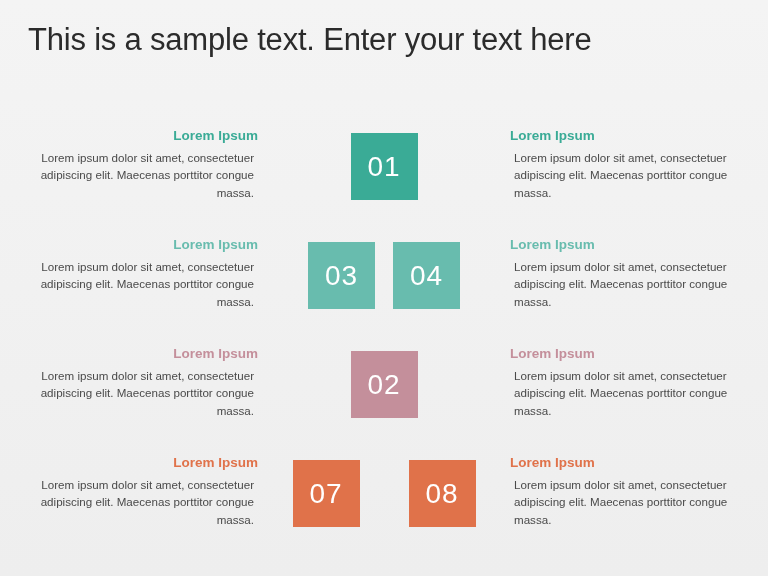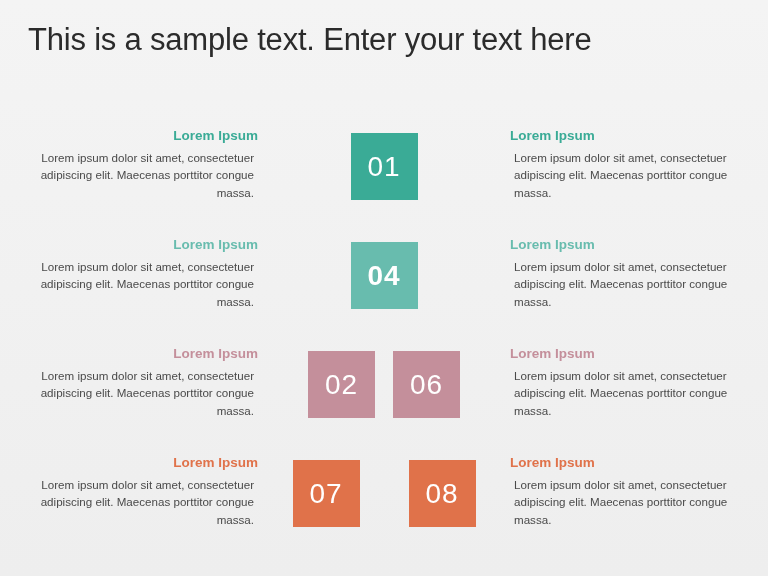--- a/index.html
+++ b/index.html
@@ -105,36 +105,36 @@
         <p class="side-body">Lorem ipsum dolor sit amet, consectetuer adipiscing elit. Maecenas porttitor congue massa.</p>
       </div>
     </div>
 
     <div class="row">
       <div class="side left">
         <p class="side-head" style="color: rgb(104, 188, 174);">Lorem Ipsum</p>
         <p class="side-body">Lorem ipsum dolor sit amet, consectetuer adipiscing elit. Maecenas porttitor congue massa.</p>
       </div>
       <div class="boxes">
-        <div class="num-box" style="background: rgb(104, 188, 174); font-weight: bold;">04</div>
+        <div class="num-box" style="background: rgb(104, 188, 174);">03</div>
+        <div class="num-box" style="background: rgb(104, 188, 174);">04</div>
       </div>
       <div class="side right">
         <p class="side-head" style="color: rgb(104, 188, 174);">Lorem Ipsum</p>
         <p class="side-body">Lorem ipsum dolor sit amet, consectetuer adipiscing elit. Maecenas porttitor congue massa.</p>
       </div>
     </div>
 
     <div class="row">
       <div class="side left">
         <p class="side-head" style="color: rgb(196, 143, 155);">Lorem Ipsum</p>
         <p class="side-body">Lorem ipsum dolor sit amet, consectetuer adipiscing elit. Maecenas porttitor congue massa.</p>
       </div>
       <div class="boxes">
         <div class="num-box" style="background: rgb(196, 143, 155);">02</div>
-        <div class="num-box" style="background: rgb(196, 143, 155);">06</div>
       </div>
       <div class="side right">
         <p class="side-head" style="color: rgb(196, 143, 155);">Lorem Ipsum</p>
         <p class="side-body">Lorem ipsum dolor sit amet, consectetuer adipiscing elit. Maecenas porttitor congue massa.</p>
       </div>
     </div>
 
     <div class="row">
       <div class="side left">
         <p class="side-head" style="color: rgb(224, 114, 74);">Lorem Ipsum</p>

